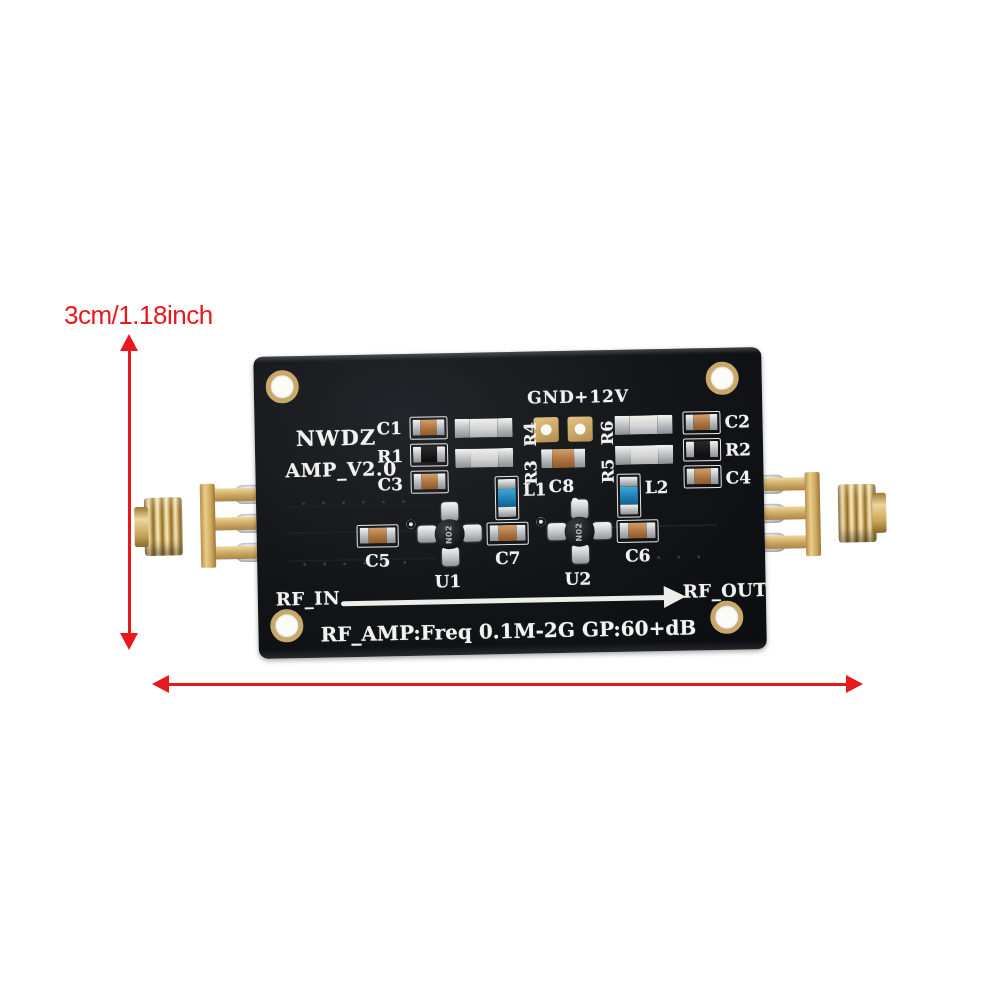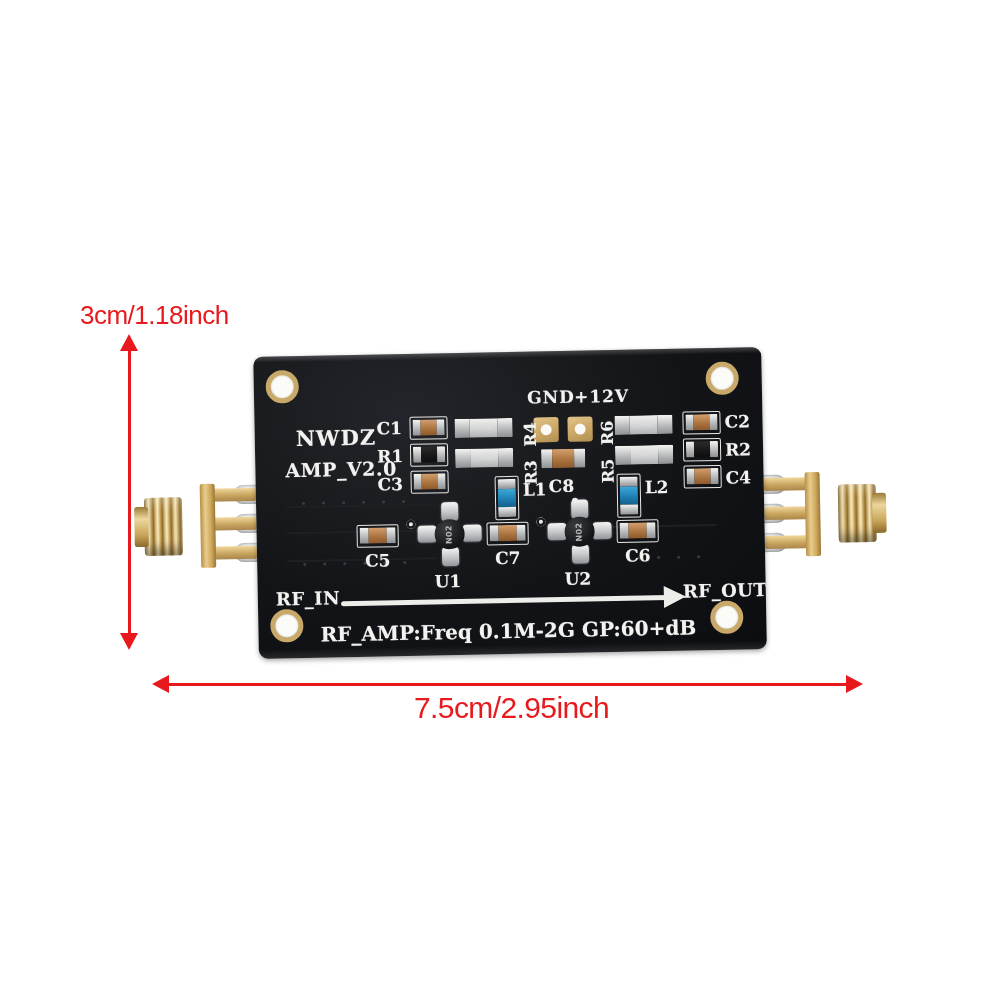--- a/index.html
+++ b/index.html
@@ -15,21 +15,20 @@
     overflow: hidden;
     font-family: "Liberation Sans", sans-serif;
   }
 
   
   .dim-label {
     position: absolute;
     color: #e8191c;
     white-space: nowrap;
     font-family: "Liberation Sans", sans-serif;
-    margin-left: 16px;
   }
   #dim-h-label {
     left: 398px;
     top: 691px;
     font-size: 30px;
     letter-spacing: -0.6px;
   }
   #dim-v-label {
     left: 64px;
     top: 300px;
@@ -307,21 +306,20 @@
   <div class="dim-label" id="dim-v-label">3cm/1.18inch</div>
 
   <div class="arrow-line" id="dim-v-line"></div>
   <div class="ahead" id="ah-up"></div>
   <div class="ahead" id="ah-down"></div>
 
   <div class="arrow-line" id="dim-h-line"></div>
   <div class="ahead" id="ah-left"></div>
   <div class="ahead" id="ah-right"></div>
 
-  <div class="dim-label" id="dim-h-label">7.5cm/2.95inch</div>
 
   <div id="board-assembly">
 
     <div class="sma" id="sma-left" style="left:140px; top:470px; width:130px; height:110px;">
       <div class="sma-solder" style="left:94px; top:10px;"></div>
       <div class="sma-solder" style="left:94px; top:39px;"></div>
       <div class="sma-solder" style="left:94px; top:68px;"></div>
       <div class="sma-tab" style="left:62px; top:13px; width:54px;"></div>
       <div class="sma-tab" style="left:62px; top:42px; width:54px;"></div>
       <div class="sma-tab" style="left:62px; top:71px; width:54px;"></div>

